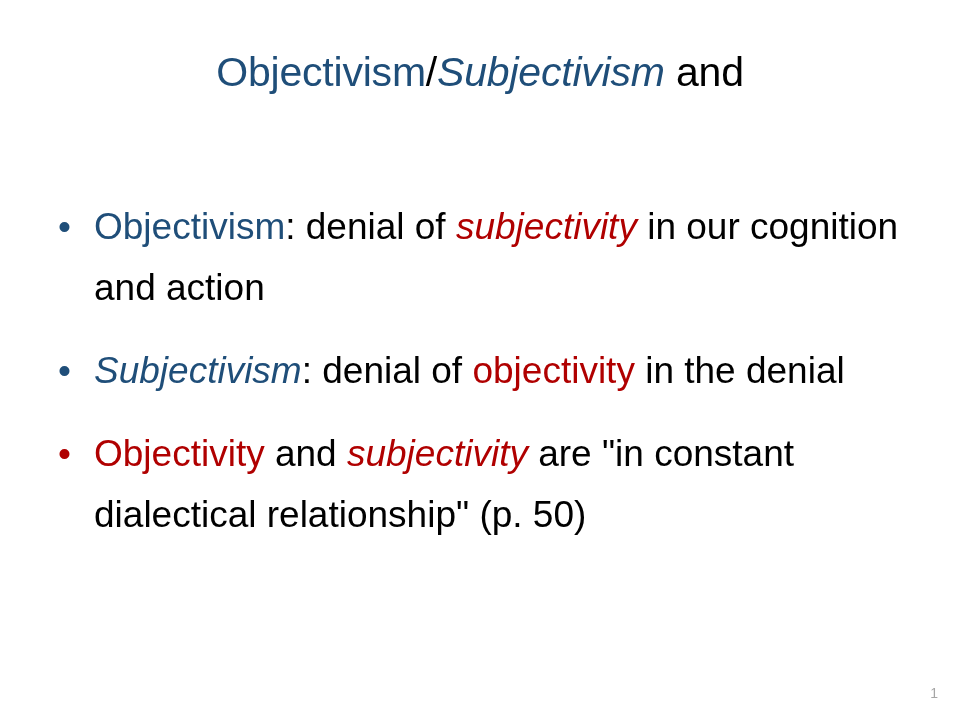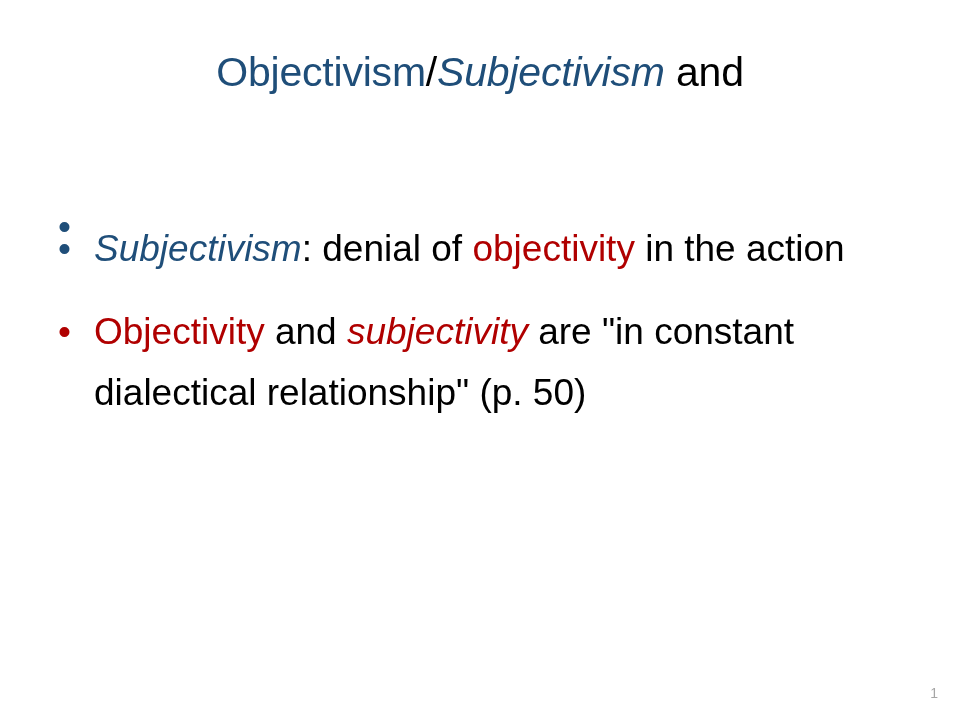--- a/index.html
+++ b/index.html
@@ -80,24 +80,25 @@
 
 <div class="slide" style="background: rgb(255, 255, 255);">
 
   <div class="title-block">
     <div class="title-line"><span class="run" style="color: rgb(31, 78, 121);">Objectivism</span><span class="run" style="color: rgb(0, 0, 0);">/</span><span class="run italic" style="color: rgb(31, 78, 121);">Subjectivism</span><span class="run" style="color: rgb(0, 0, 0);"> and</span></div>
   </div>
 
   <div class="body-block">
     <div class="bullet-item">
       <span class="bullet-marker" style="color: rgb(31, 78, 121);">•</span>
+      <span class="bullet-text"><span class="run" style="color: rgb(31, 78, 121);">Objectivism</span><span class="run" style="color: rgb(0, 0, 0);">: denial of </span><span class="run italic" style="color: rgb(176, 0, 0);">subjectivity</span><span class="run" style="color: rgb(0, 0, 0);"> in our cognition and action</span></span>
     </div>
     <div class="bullet-item">
       <span class="bullet-marker" style="color: rgb(31, 78, 121);">•</span>
-      <span class="bullet-text"><span class="run italic" style="color: rgb(31, 78, 121);">Subjectivism</span><span class="run" style="color: rgb(0, 0, 0);">: denial of </span><span class="run" style="color: rgb(176, 0, 0);">objectivity</span><span class="run" style="color: rgb(0, 0, 0);"> in the action</span></span>
+      <span class="bullet-text"><span class="run italic" style="color: rgb(31, 78, 121);">Subjectivism</span><span class="run" style="color: rgb(0, 0, 0);">: denial of </span><span class="run" style="color: rgb(176, 0, 0);">objectivity</span><span class="run" style="color: rgb(0, 0, 0);"> in the denial</span></span>
     </div>
     <div class="bullet-item">
       <span class="bullet-marker" style="color: rgb(176, 0, 0);">•</span>
       <span class="bullet-text"><span class="run" style="color: rgb(176, 0, 0);">Objectivity</span><span class="run" style="color: rgb(0, 0, 0);"> and </span><span class="run italic" style="color: rgb(176, 0, 0);">subjectivity</span><span class="run" style="color: rgb(0, 0, 0);"> are "in constant dialectical relationship" (p. 50)</span></span>
     </div>
   </div>
 
   <div class="page-number" style="color: rgb(166, 166, 166);">1</div>
 
 </div>

